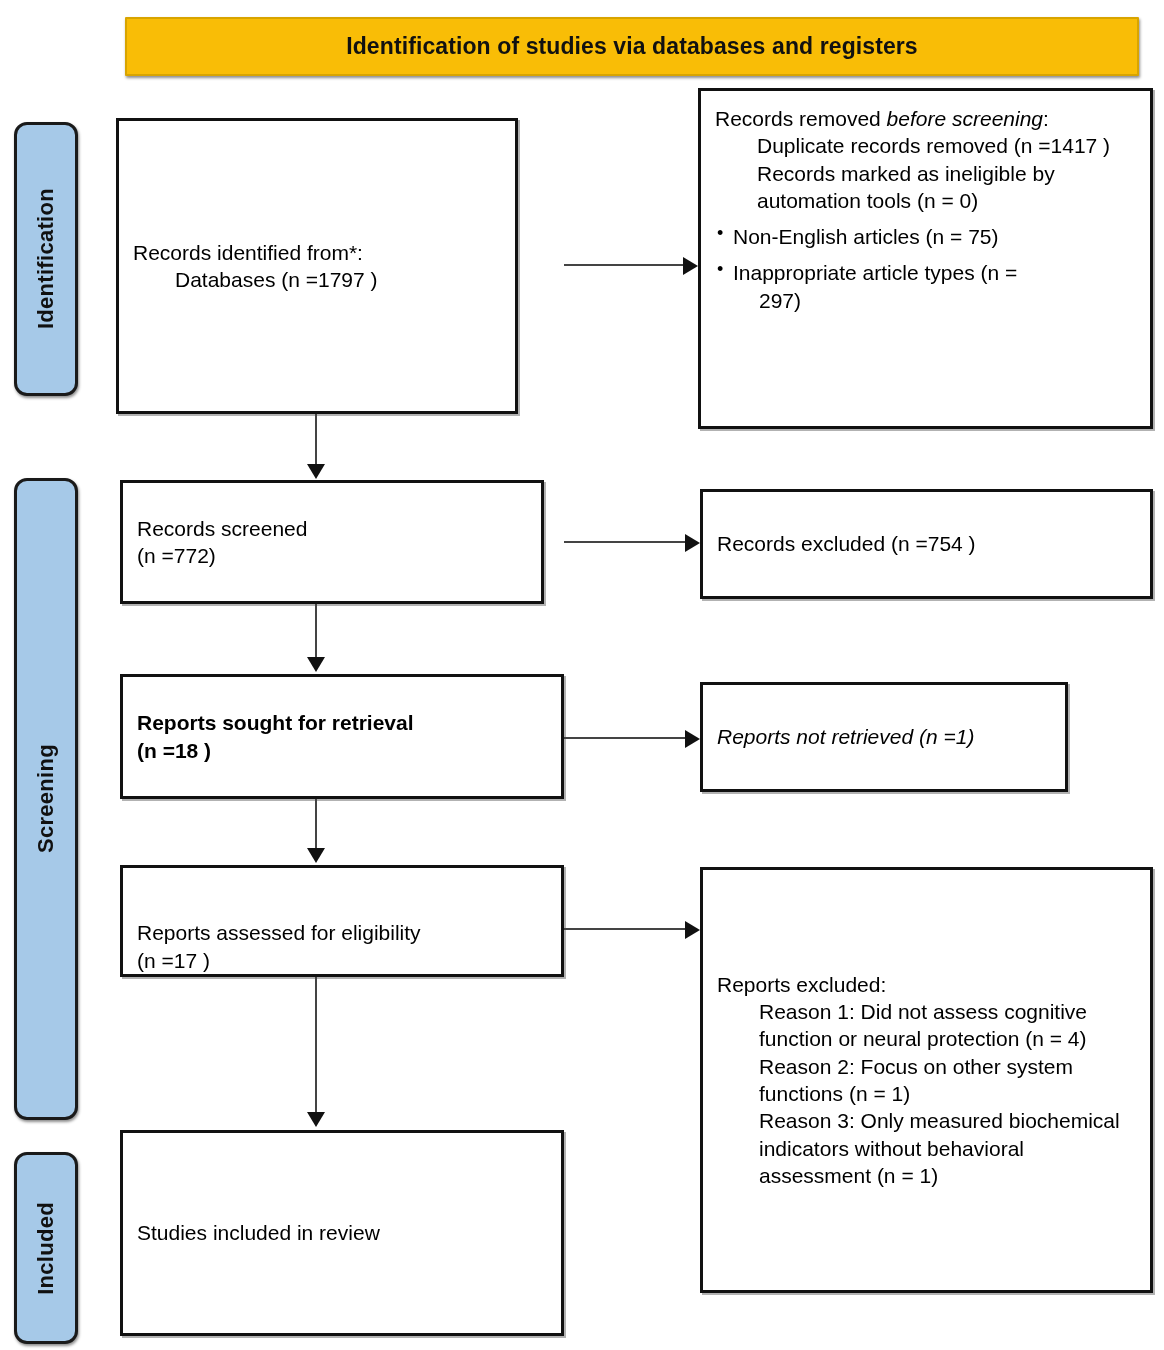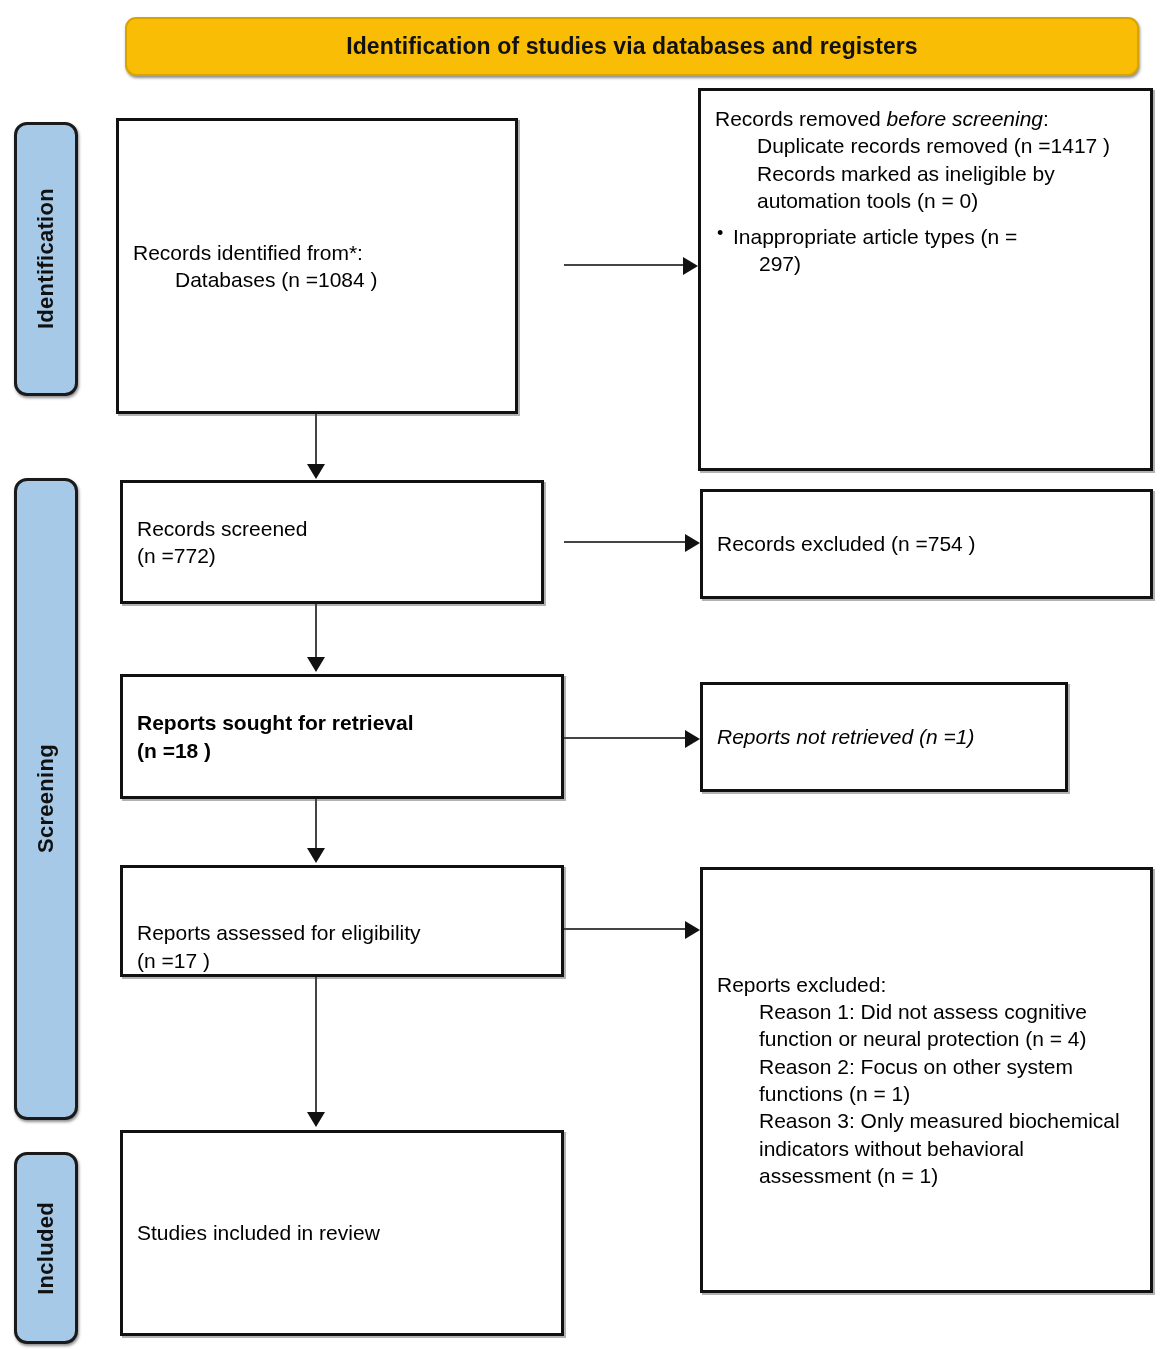--- a/index.html
+++ b/index.html
@@ -21,21 +21,21 @@
 
   
   .banner {
     position: absolute;
     left: 125px;
     top: 17px;
     width: 1010px;
     height: 55px;
     background: #f9bd06;
     border: 2px solid #d8a400;
-    border-radius: 11px;
+    border-radius: 1px;
     box-shadow: 1px 2px 3px rgba(0,0,0,0.45);
     display: flex;
     align-items: center;
     justify-content: center;
   }
   .banner-text {
     font-size: 23px;
     font-weight: bold;
     letter-spacing: 0.1px;
     color: #111111;
@@ -98,21 +98,21 @@
     content: "\2022";
     position: absolute;
     left: 2px;
     top: -1px;
     font-size: 18px;
   }
   .bullet-cont { display: block; padding-left: 44px; }
 
   
   #box-identified       { left: 116px; top: 118px; width: 402px; height: 296px; }
-  #box-removed-before   { left: 698px; top: 88px; width: 455px; height: 383px; }
+  #box-removed-before   { left: 698px; top: 88px; width: 455px; height: 341px; }
   #box-screened         { left: 120px; top: 480px; width: 424px; height: 124px; }
   #box-excluded         { left: 700px; top: 489px; width: 453px; height: 110px; }
   #box-sought           { left: 120px; top: 674px; width: 444px; height: 125px; font-weight: bold; }
   #box-not-retrieved    { left: 700px; top: 682px; width: 368px; height: 110px; font-style: italic; }
   #box-assessed         { left: 120px; top: 865px; width: 444px; height: 112px; align-items: flex-end; }
   #box-reports-excluded { left: 700px; top: 867px; width: 453px; height: 426px; }
   #box-included         { left: 120px; top: 1130px; width: 444px; height: 206px; }
 
   
   .vline {
@@ -175,29 +175,30 @@
   <div class="rail" id="rail-screening">
     <span class="rail-text">Screening</span>
   </div>
   <div class="rail" id="rail-included">
     <span class="rail-text">Included</span>
   </div>
 
   <div class="box" id="box-identified">
     <div class="box-inner">
       <span>Records identified from*:</span>
-      <span class="indent">Databases (n =1084 )</span>
+      <span class="indent">Databases (n =1797 )</span>
     </div>
   </div>
 
   <div class="box topalign" id="box-removed-before">
     <div class="box-inner">
       <span><span>Records removed </span><span class="it">before screening</span><span>:</span></span>
       <span class="indent">Duplicate records removed  (n =1417 )</span>
       <span class="indent">Records marked as ineligible by automation tools (n = 0)</span>
+      <span class="bullet-line">Non-English articles (n = 75)</span>
       <span class="bullet-line">Inappropriate article types (n =</span>
       <span class="bullet-cont">297)</span>
     </div>
   </div>
 
   <div class="box" id="box-screened">
     <div class="box-inner">
       <span>Records screened</span>
       <span style="display:block">(n =772)</span>
     </div>

